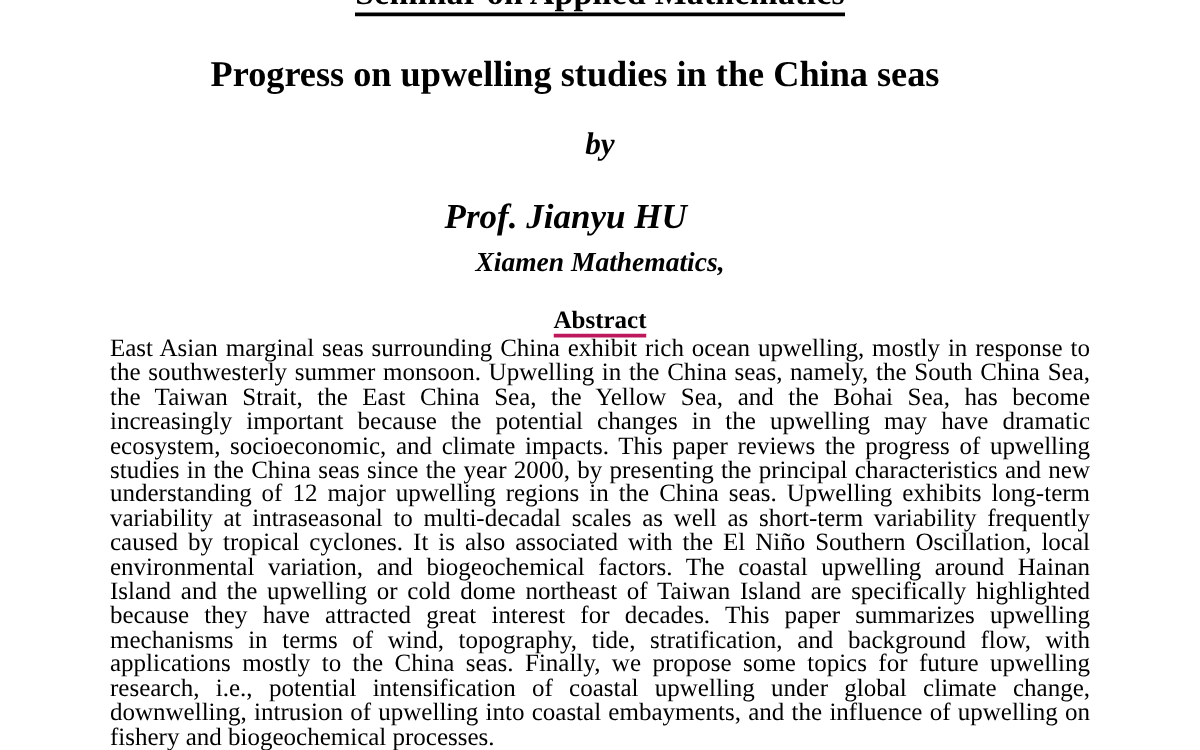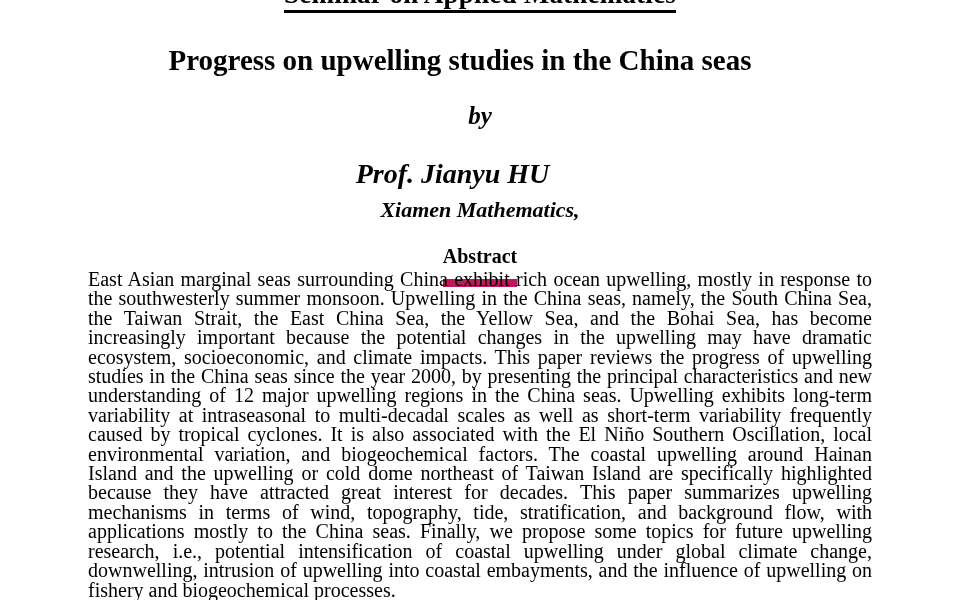--- a/index.html
+++ b/index.html
@@ -96,22 +96,22 @@
     position: absolute;
     top: 243px;
     left: 0;
     width: 960px;
     text-align: center;
     font-size: 20px;
     font-weight: bold;
     line-height: 26px;
   }
   .abstract-heading .u {
-    border-bottom: 8px solid #be185d;
-    padding-bottom: 12px;
+    border-bottom: 3px solid #be185d;
+    padding-bottom: 0px;
   }
 
   .abstract-body {
     position: absolute;
     top: 270px;
     left: 88px;
     width: 784px;
     font-size: 20px;
     line-height: 19.4px;
     text-align: justify;

